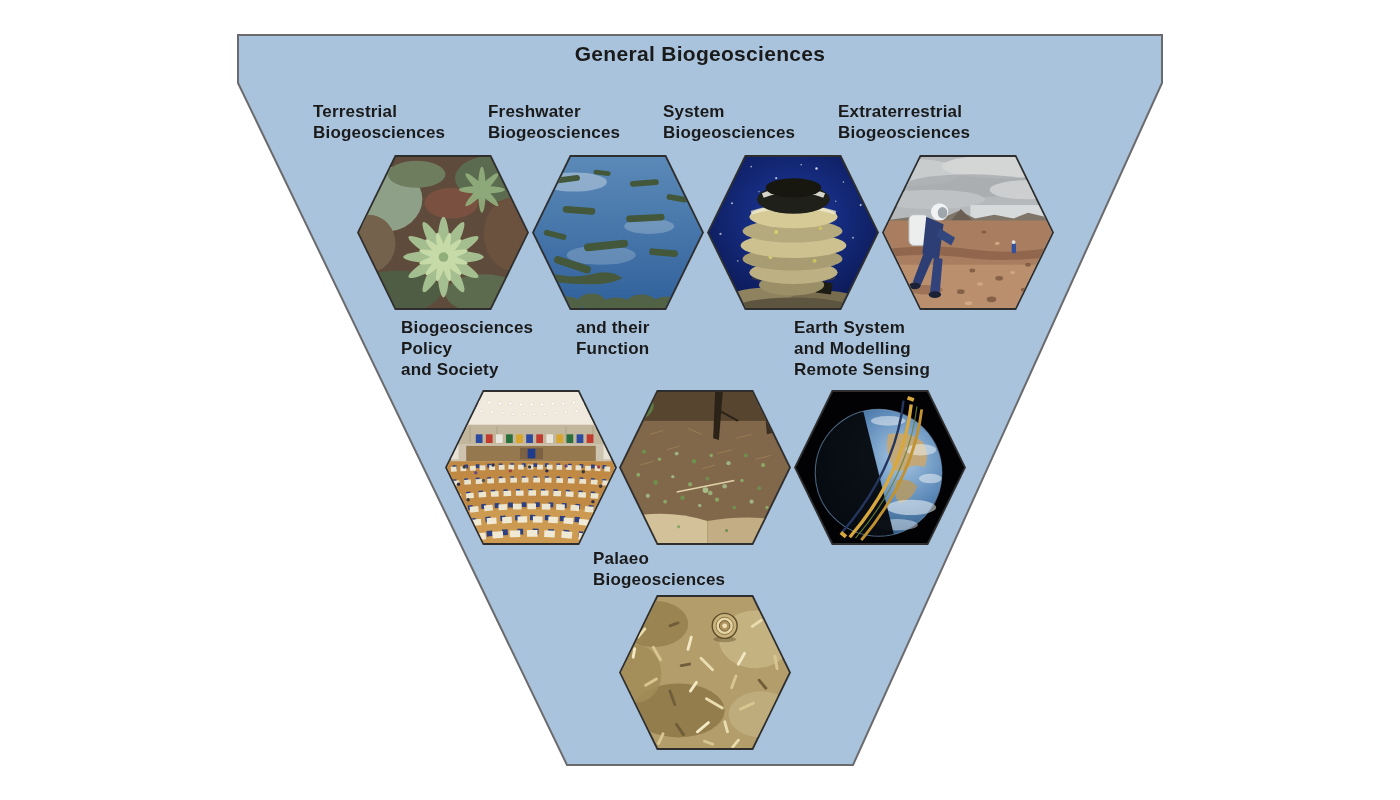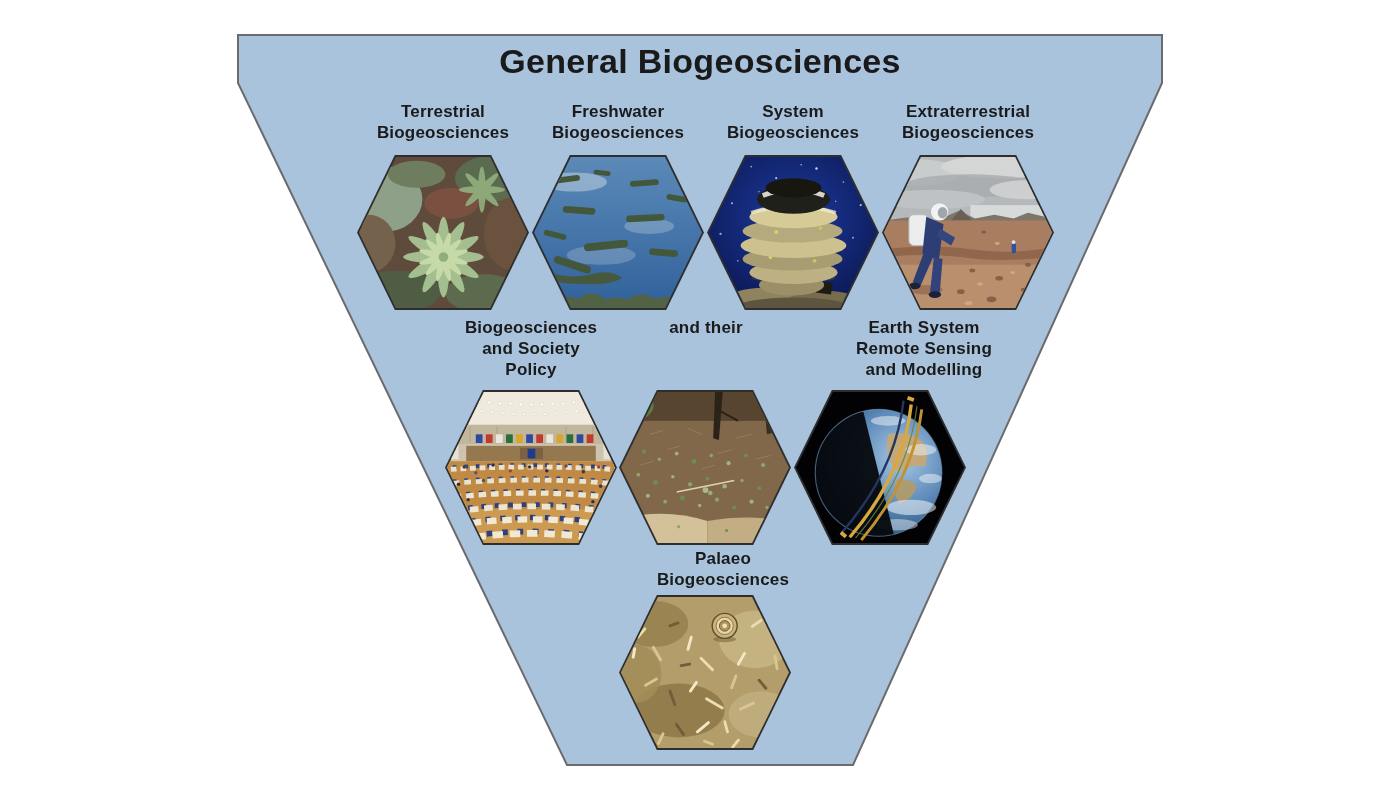--- a/index.html
+++ b/index.html
@@ -11,25 +11,25 @@
   }
   html,body{margin:0;padding:0;background:var(--page-bg);}
   #stage{
     position:relative;width:1400px;height:800px;overflow:hidden;
     background:var(--page-bg);
     font-family:"Liberation Sans","DejaVu Sans",sans-serif;
   }
   #funnel-svg{position:absolute;left:0;top:0;}
   .title{
     position:absolute;left:450px;top:42px;width:500px;
-    text-align:center;font-size:34px;font-weight:700;letter-spacing:.3px;
+    text-align:center;font-size:21px;font-weight:700;letter-spacing:.3px;
     color:var(--text);
   }
   .hex-label{
-    position:absolute;width:260px;text-align:center;
+    position:absolute;width:260px;
     font-size:17px;line-height:21px;font-weight:700;color:var(--text);
     letter-spacing:.2px;
   }
   .hex-label span{display:block;}
   .hex{
     position:absolute;width:172px;height:155px;
     background:var(--hex-border);
     clip-path:polygon(0 50%,22% 0,78% 0,100% 50%,78% 100%,22% 100%);
     cursor:pointer;
   }
@@ -243,22 +243,22 @@
           <ellipse cx="53" cy="143" rx="6.5" ry="3.5" fill="#1b2238"></ellipse>
           <circle cx="58" cy="57" r="9" fill="#f0f2f3"></circle>
           <ellipse cx="61" cy="58" rx="5" ry="6" fill="#9fa6ad"></ellipse>
         </g>
       </svg>
     </div>
   </div>
 
   <div class="hex-label" style="left:401px;top:317px">
     <span>Biogeosciences</span>
+      <span>Policy</span>
       <span>and Society</span>
-      <span>Policy</span>
   </div>
   <div class="hex" style="left:445px;top:390px" aria-label="parliament assembly hemicycle with desks and flags">
     <div class="hex-in">
       <svg viewBox="0 0 175 157" preserveAspectRatio="none">
         <rect width="175" height="157" fill="#cdc3ae"></rect>
         <path d="M0,0 H175 V34 Q88,44 0,34 Z" fill="#efeadd"></path>
         <path d="M0,34 Q88,44 175,34" stroke="#cfc6b2" stroke-width="2" fill="none"></path>
         <g fill="#ffffff" stroke="#d8d0bd" stroke-width="0.5">
           <circle cx="22" cy="9" r="1.7"></circle>
             <circle cx="33" cy="10" r="1.7"></circle>
@@ -341,20 +341,21 @@
             <circle cx="22" cy="112" r="1.8" fill="#3a3a3a"></circle>
           <circle cx="152" cy="114" r="1.8" fill="#2c2c4c"></circle>
             <circle cx="38" cy="92" r="1.8" fill="#555555"></circle>
         </g>
       </svg>
     </div>
   </div>
 
   <div class="hex-label" style="left:576px;top:317px">
       <span>and their</span>
+      <span>Function</span>
   </div>
   <div class="hex" style="left:619px;top:390px" aria-label="forest floor with scattered green seedlings">
     <div class="hex-in">
       <svg viewBox="0 0 175 157" preserveAspectRatio="none">
         <rect width="175" height="157" fill="#82684a"></rect>
         <rect width="175" height="30" fill="#57452f"></rect>
         <ellipse cx="12" cy="14" rx="22" ry="16" fill="#5d7a44"></ellipse>
         <ellipse cx="168" cy="10" rx="24" ry="14" fill="#6a8a50"></ellipse>
         <path d="M98,0 L106,0 L102,50 L96,48 Z" fill="#2c2318"></path>
         <path d="M100,18 L122,30" stroke="#2c2318" stroke-width="2"></path>
@@ -401,22 +402,22 @@
         <path d="M0,132 Q45,120 90,134 L90,157 L0,157 Z" fill="#d2c199"></path>
         <path d="M90,134 Q140,126 175,136 L175,157 L90,157 Z" fill="#c2ad84"></path>
         <circle cx="60" cy="140" r="1.6" fill="#8aa766"></circle>
           <circle cx="110" cy="144" r="1.6" fill="#6e8f4d"></circle>
       </svg>
     </div>
   </div>
 
   <div class="hex-label" style="left:794px;top:317px">
     <span>Earth System</span>
+      <span>and Modelling</span>
       <span>Remote Sensing</span>
-      <span>and Modelling</span>
   </div>
   <div class="hex" style="left:794px;top:390px" aria-label="Earth from space with satellite orbit swaths">
     <div class="hex-in">
       <svg viewBox="0 0 175 157" preserveAspectRatio="none">
         <defs>
           <radialGradient id="eg" cx="0.68" cy="0.38" r="0.85">
             <stop offset="0" stop-color="#a8c8e4"></stop>
               <stop offset="0.45" stop-color="#5c89b8"></stop>
             <stop offset="0.75" stop-color="#2c567f"></stop>
               <stop offset="1" stop-color="#16304d"></stop>

